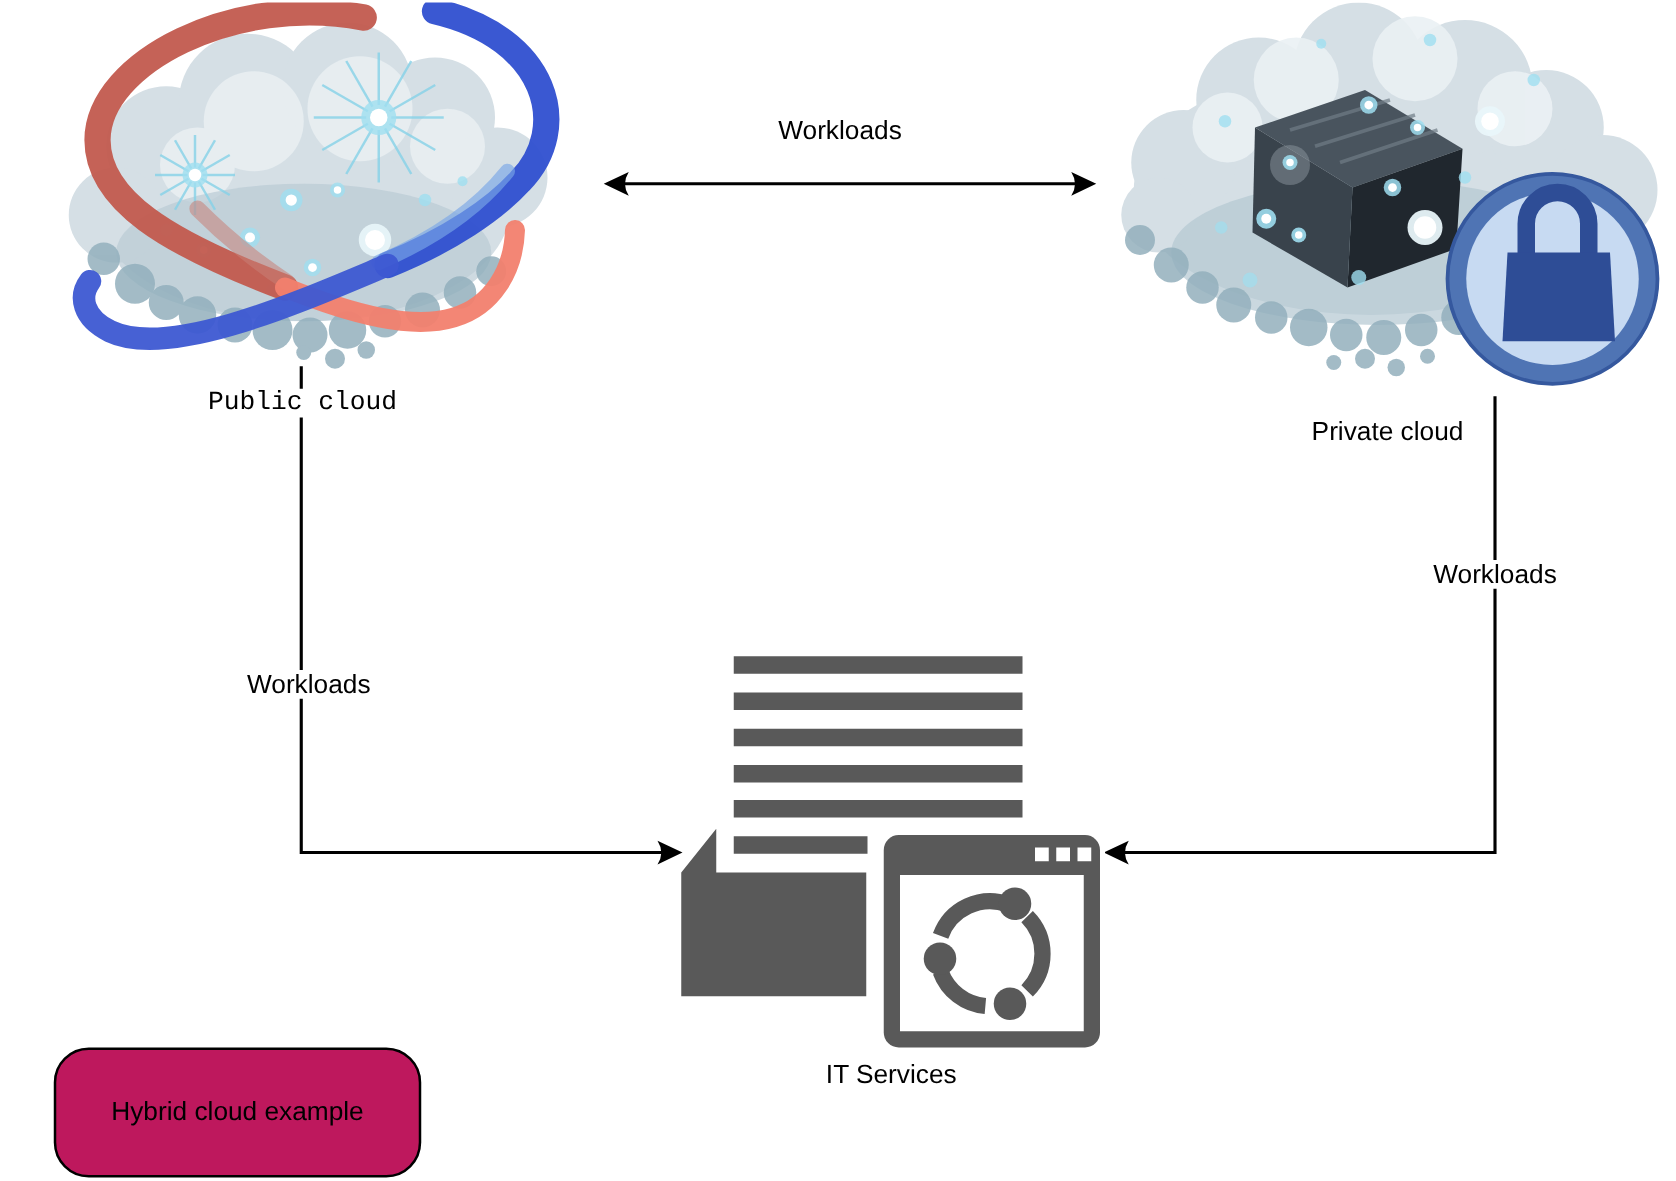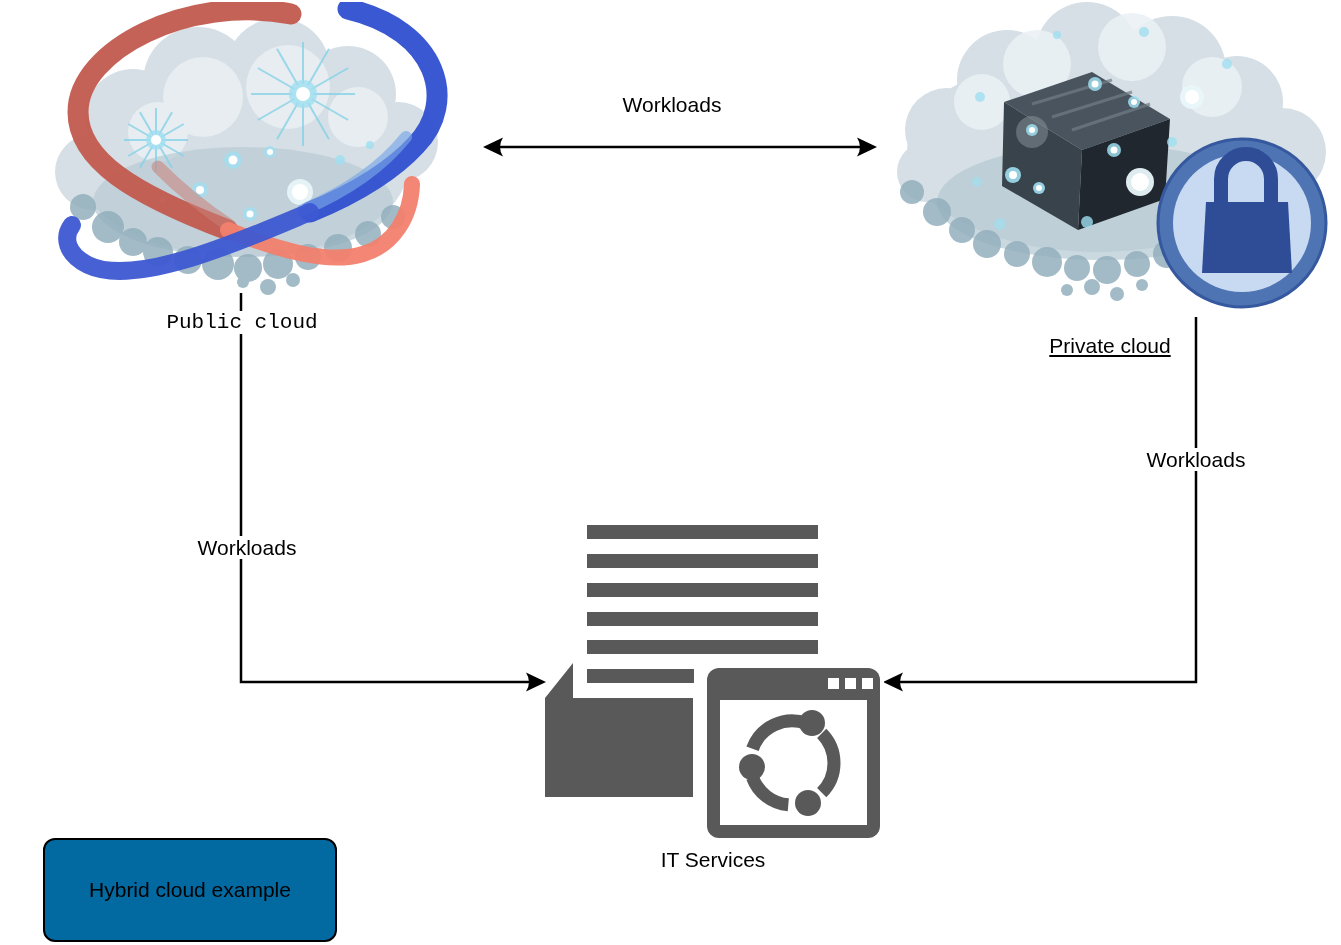--- a/index.html
+++ b/index.html
@@ -21,22 +21,22 @@
     background:#ffffff;
     padding:0 4px;
     white-space:nowrap;
     text-align:left;
   }
   .legend-box{
     position:absolute;
     left:43px;top:838px;
     width:290px;height:100px;
     border:2px solid #000;
-    border-radius:12px;
-    background:#0369a1;
+    border-radius:28px;
+    background:#be185d;
     display:flex;align-items:center;justify-content:center;
     font-size:21px;color:#000;
   }
 </style>
 </head>
 <body>
 
 <div class="canvas">
 
   <svg class="layer" viewBox="0 0 1341 945" aria-hidden="true">
@@ -265,21 +265,21 @@
           <circle cx="268" cy="291" r="13"></circle>
         </g>
       </g>
     </g>
   </svg>
 
   <div class="lbl" style="left:672px;top:93px;">Workloads</div>
 
   <div class="lbl" style="left:242px;top:311px;font-family:Liberation Mono, monospace;">Public cloud</div>
 
-  <div class="lbl" style="left:1110px;top:334px;text-decoration:underline;">Private cloud</div>
+  <div class="lbl" style="left:1110px;top:334px;">Private cloud</div>
 
   <div class="lbl" style="left:247px;top:536px;">Workloads</div>
 
   <div class="lbl" style="left:1196px;top:448px;">Workloads</div>
 
   <div class="lbl" style="left:713px;top:848px;">IT Services</div>
 
   <div class="legend-box">
     <span>Hybrid cloud example</span>
   </div>

